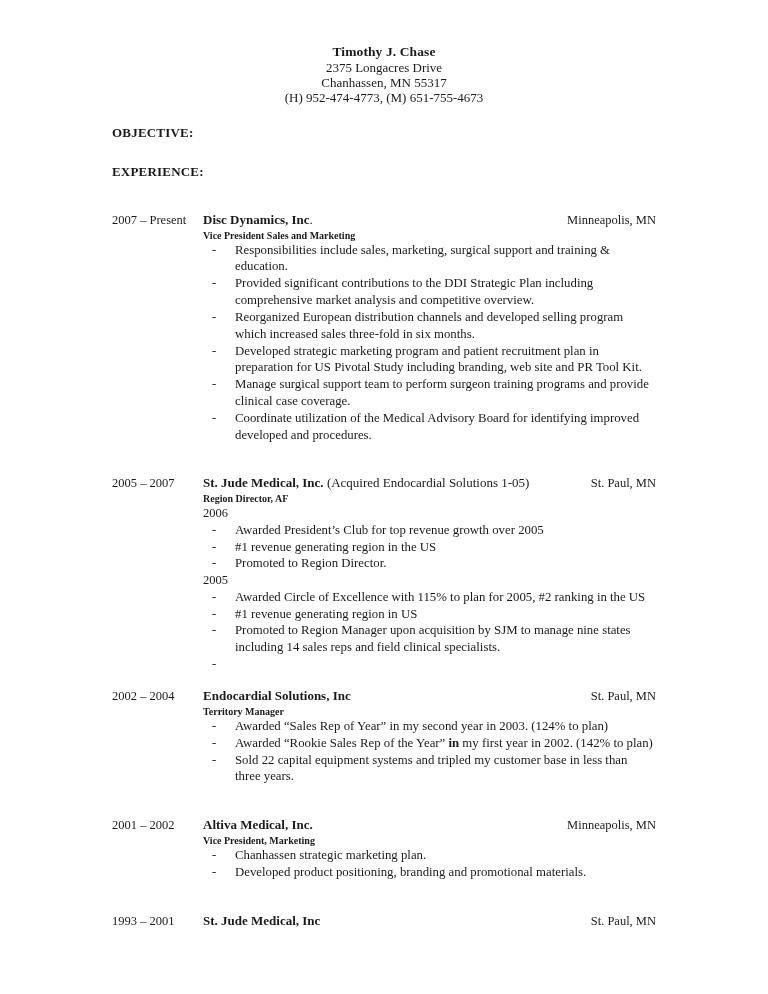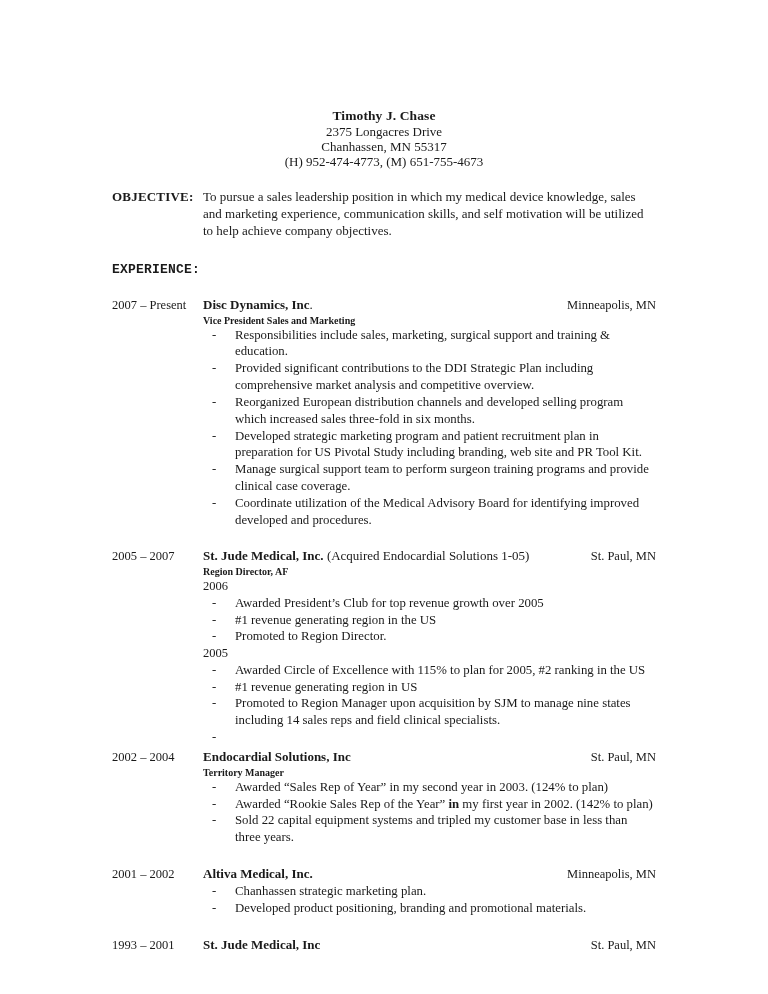--- a/index.html
+++ b/index.html
@@ -25,21 +25,21 @@
     position: absolute;
     left: 112px;
     top: 0;
     width: 544px;   
     height: 994px;
   }
 
   
   .hdr {
     text-align: center;
-    padding-top: 108px;
+    padding-top: 44px;
     line-height: 1.16;
     font-family: Liberation Serif, serif;
   }
   .hdr-name {
     font-weight: bold;
     font-size: 13.5px;
     letter-spacing: 0.1px;
   }
   .hdr-line {
     font-size: 13px;
@@ -74,28 +74,27 @@
   .objective-text {
     font-size: 13px;
     line-height: 1.305;
     text-align: left;
   }
   .experience-head {
     margin-top: 22px;
     font-weight: bold;
     font-size: 13px;
     letter-spacing: 0.2px;
-    font-family: Liberation Mono, monospace;
   }
 
   
   .job {
     display: flex;
     align-items: flex-start;
-    margin-top: 20px;
+    margin-top: 32px;
     font-size: 13px;
   }
   .job-dates {
     width: 91px;
     flex: 0 0 91px;
     font-size: 12.5px;
     line-height: 1.30;
     white-space: nowrap;
   }
   .job-main {
@@ -161,23 +160,20 @@
 
     <div class="hdr">
       <div class="hdr-name">Timothy J. Chase</div>
       <div class="hdr-line">2375 Longacres Drive</div>
       <div class="hdr-line">Chanhassen, MN 55317</div>
       <div class="hdr-line">(H) 952-474-4773, (M) 651-755-4673</div>
     </div>
 
     <div class="sec objective-wrap">
       <div class="sec-label">OBJECTIVE:</div>
-      <div class="sec-body">
-        <div class="objective-text">To pursue a sales leadership position in which my medical device knowledge, sales and marketing experience, communication skills, and self motivation will be utilized to help achieve company objectives.</div>
-      </div>
     </div>
 
     <div class="experience-head">EXPERIENCE:</div>
 
     <div id="jobs">
         <div class="job">
           <div class="job-dates">2007 – Present</div>
           <div class="job-main">
             <div class="job-titleline">
               <div class="job-company">Disc Dynamics, Inc<span class="plain">.</span></div>
@@ -232,20 +228,21 @@
             </ul>
           </div>
         </div>
         <div class="job">
           <div class="job-dates">2001 – 2002</div>
           <div class="job-main">
             <div class="job-titleline">
               <div class="job-company">Altiva Medical, Inc.</div>
               <div class="job-location">Minneapolis, MN</div>
             </div>
+            <div class="job-role">Vice President, Marketing</div>
             <ul class="bullets">
               <li><span class="dash">-</span><span>Chanhassen strategic marketing plan.</span></li>
               <li><span class="dash">-</span><span>Developed product positioning, branding and promotional materials.</span></li>
             </ul>
           </div>
         </div>
         <div class="job">
           <div class="job-dates">1993 – 2001</div>
           <div class="job-main">
             <div class="job-titleline">

